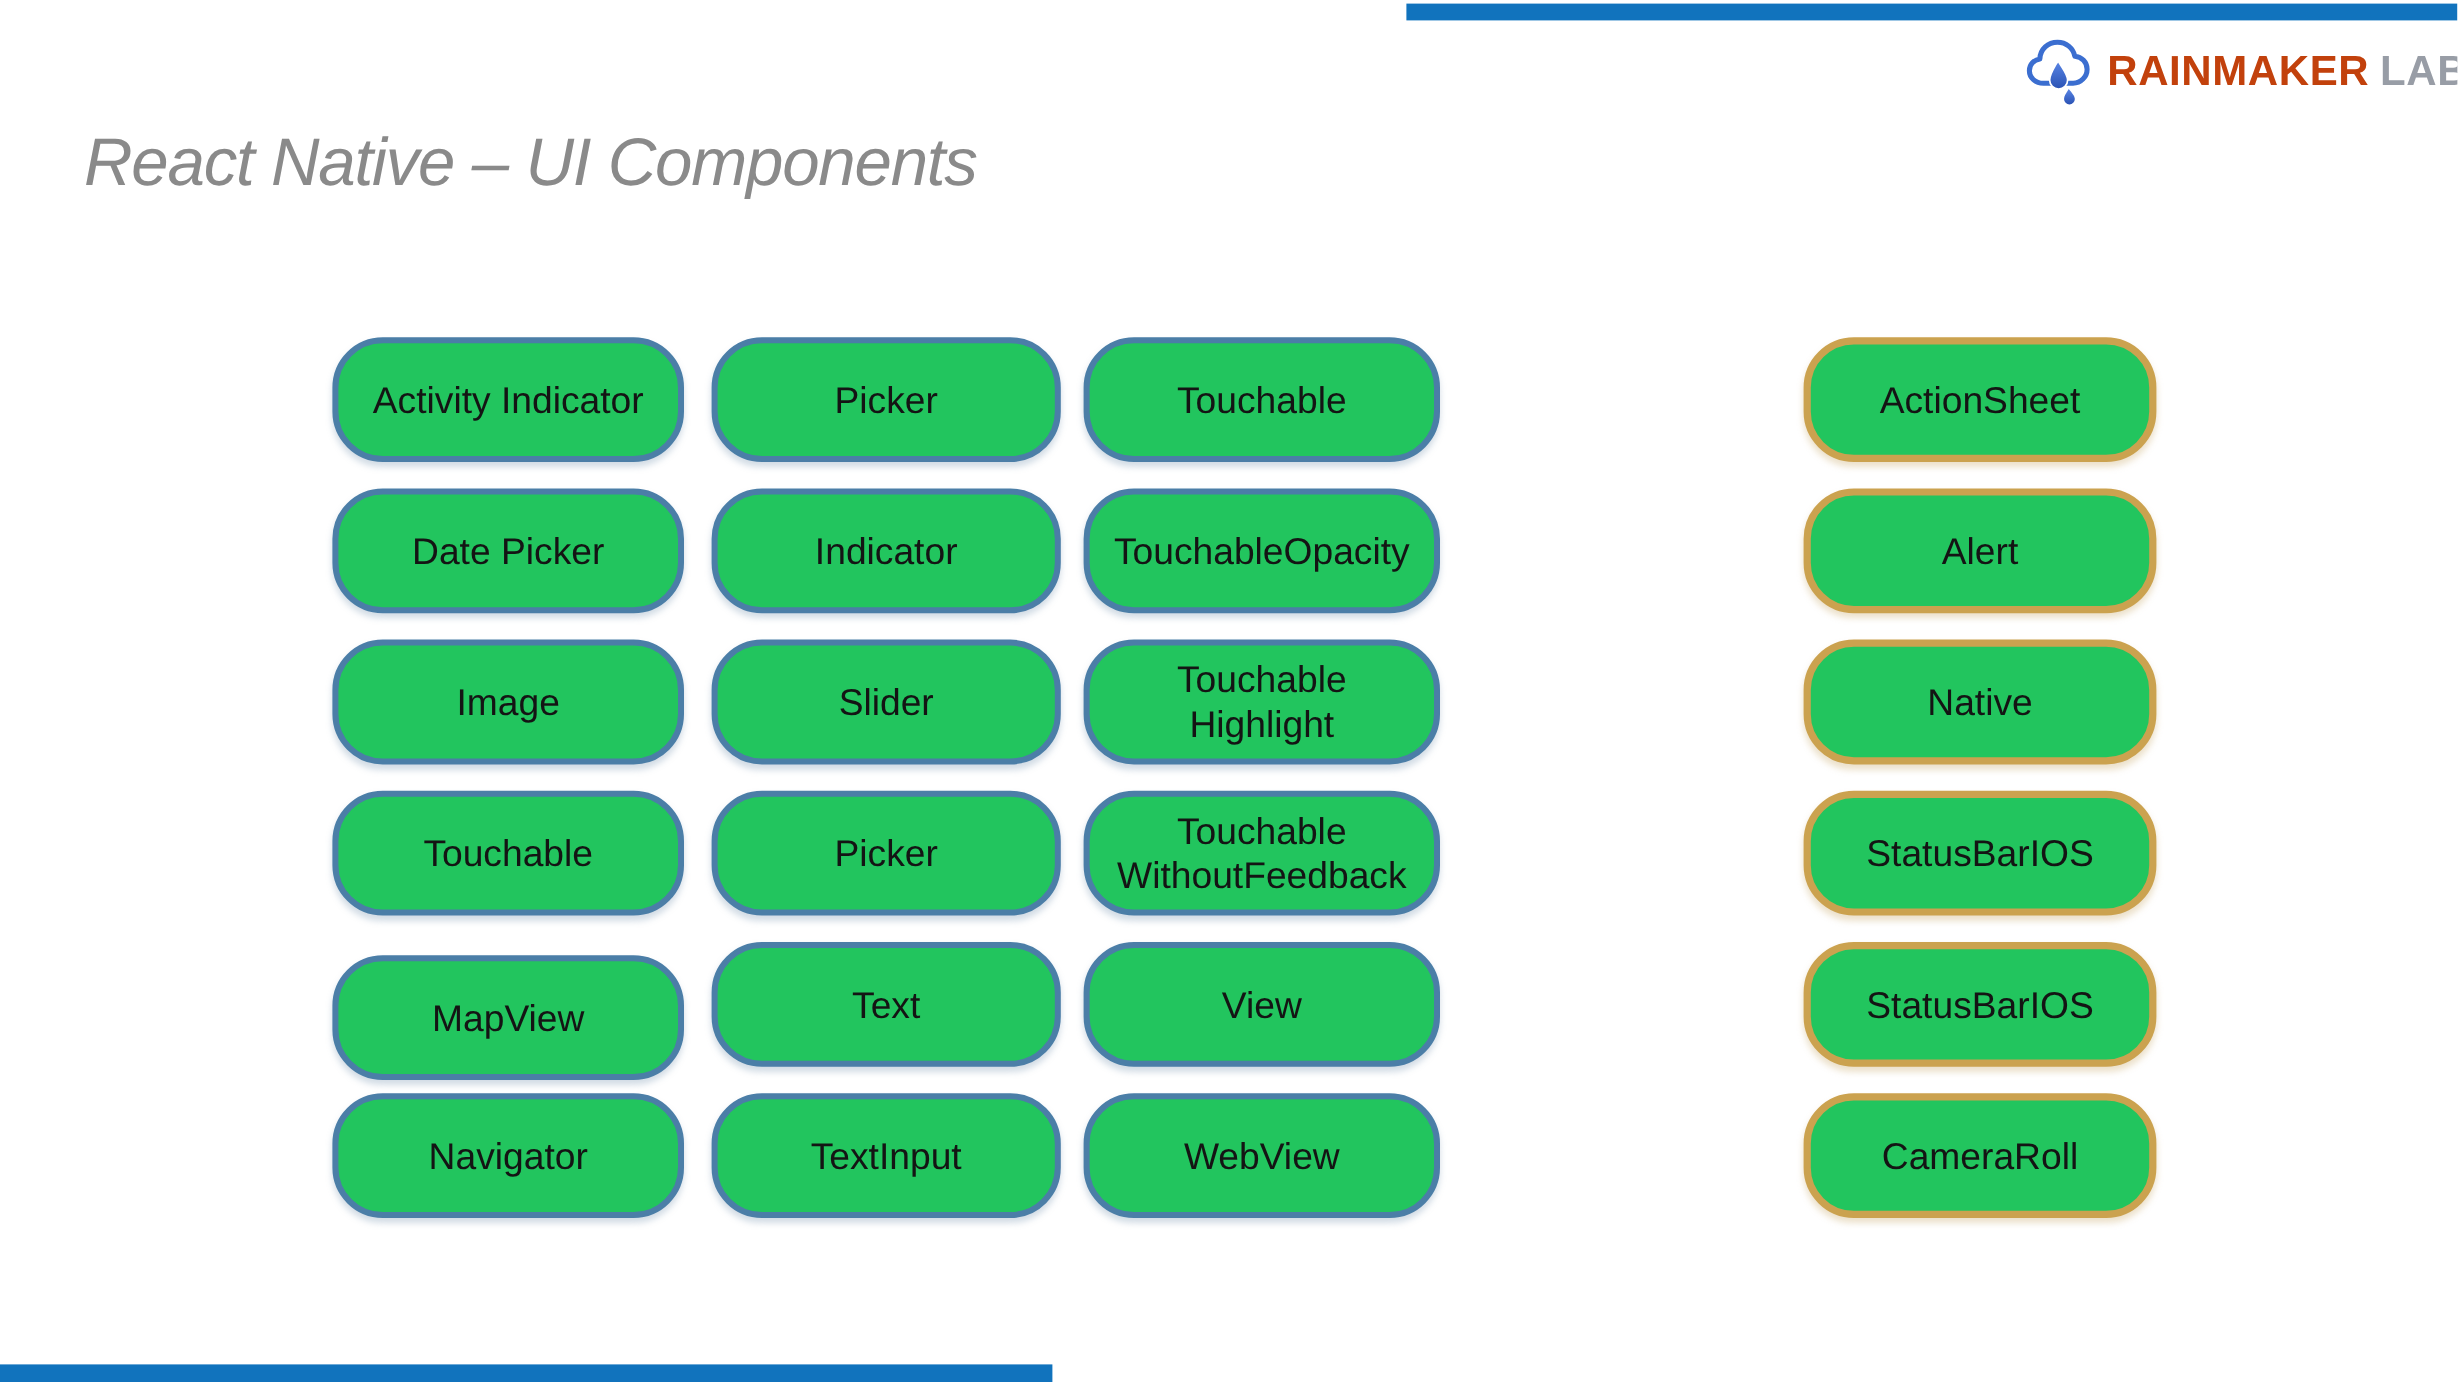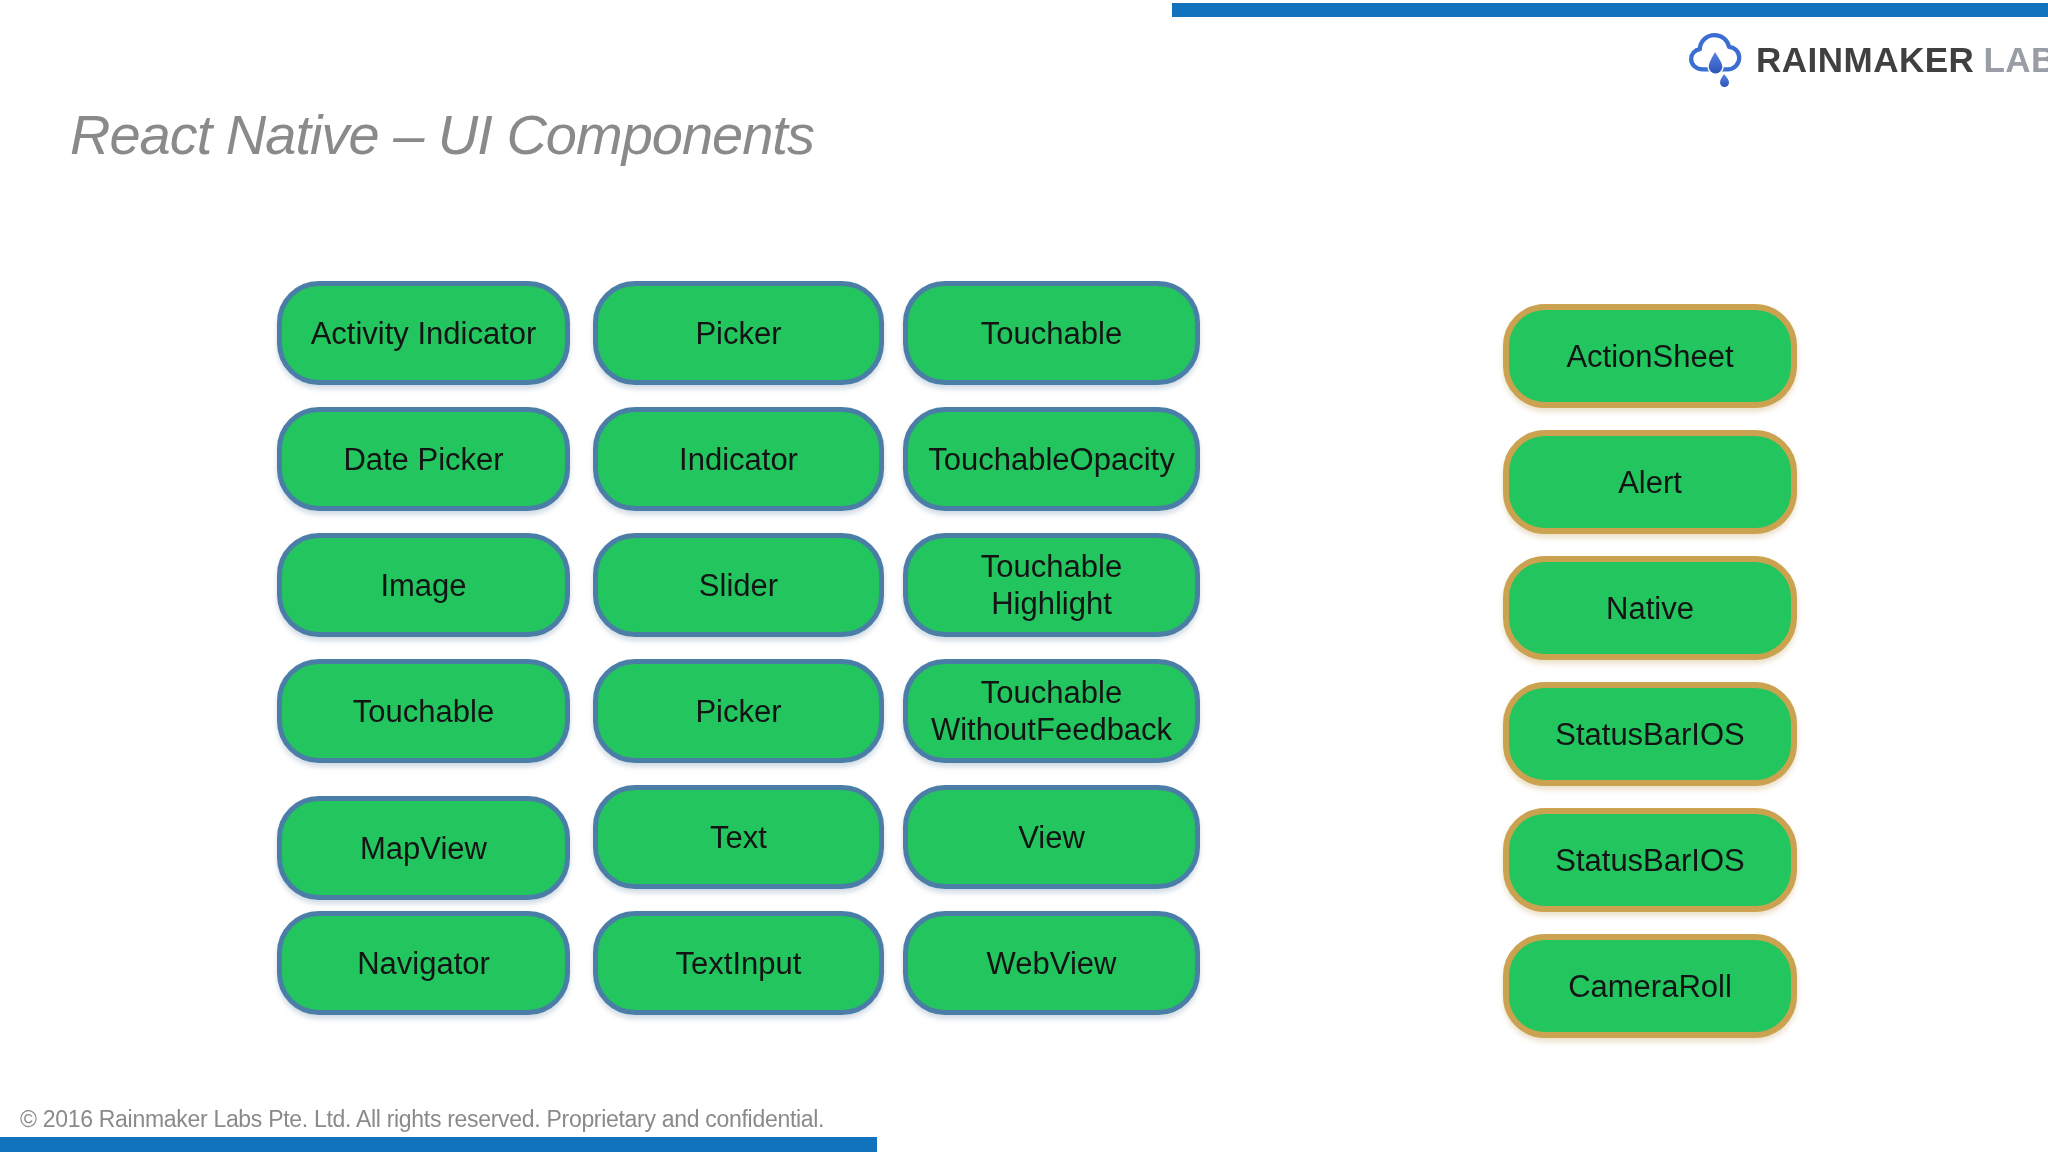--- a/index.html
+++ b/index.html
@@ -17,30 +17,30 @@
   }
   .slide-subtitle{
     position:absolute;left:70px;top:102px;
     font-size:56px;font-style:italic;font-weight:400;
     color:#8a8a8a;letter-spacing:-1px;white-space:nowrap;
   }
 
   .logo{position:absolute;left:1686px;top:26px;display:flex;align-items:center;}
   .logo svg{width:60px;height:68px;}
   .logo-text{margin-left:10px;font-size:35px;font-weight:700;letter-spacing:0.5px;white-space:nowrap;}
-  .logo-text .brand{color:#404040;}
+  .logo-text .brand{color:#c2410c;}
   .logo-text .suffix{color:#989da6;margin-left:9px;font-weight:700;}
 
   .pill{
     position:absolute;display:flex;align-items:center;justify-content:center;
     text-align:center;background:#22c55e;border-radius:42px;
     font-size:31px;line-height:37px;color:#141414;white-space:pre-line;
   }
   .pill.blue{border:5px solid #4b7ea7;box-shadow:0 4px 5px rgba(125,155,180,0.35);}
-  .pill.gold{border:6px solid #cba24f;box-shadow:0 4px 5px rgba(200,170,105,0.35);margin-top:23px;}
+  .pill.gold{border:6px solid #cba24f;box-shadow:0 4px 5px rgba(200,170,105,0.35);}
 
   .footer-note{
     position:absolute;left:20px;top:1106px;
     font-size:23px;color:#8a8a8a;letter-spacing:-0.3px;white-space:nowrap;
   }
 </style>
 </head>
 <body>
 
 <div class="slide">
@@ -89,15 +89,14 @@
       <div class="pill blue" style="left: 903px; top: 785px; width: 287px; height: 94px;">View</div>
       <div class="pill blue" style="left: 903px; top: 911px; width: 287px; height: 94px;">WebView</div>
       <div class="pill gold" style="left: 1503px; top: 281px; width: 282px; height: 92px;">ActionSheet</div>
       <div class="pill gold" style="left: 1503px; top: 407px; width: 282px; height: 92px;">Alert</div>
       <div class="pill gold" style="left: 1503px; top: 533px; width: 282px; height: 92px;">Native</div>
       <div class="pill gold" style="left: 1503px; top: 659px; width: 282px; height: 92px;">StatusBarIOS</div>
       <div class="pill gold" style="left: 1503px; top: 785px; width: 282px; height: 92px;">StatusBarIOS</div>
       <div class="pill gold" style="left: 1503px; top: 911px; width: 282px; height: 92px;">CameraRoll</div>
     </div>
 
-  <div class="footer-note">© 2016 Rainmaker Labs Pte. Ltd. All rights reserved. Proprietary and confidential.</div>
 
 </div>
 
 </body></html>

